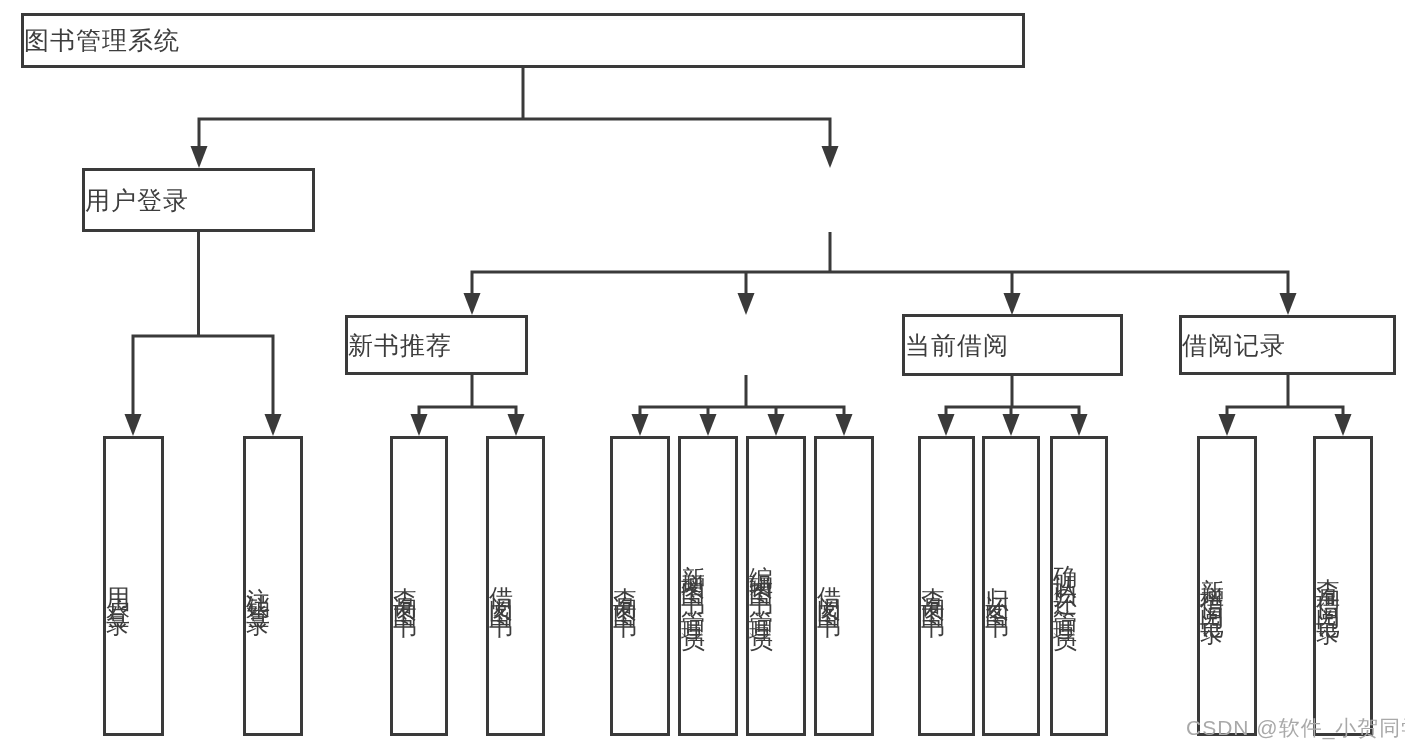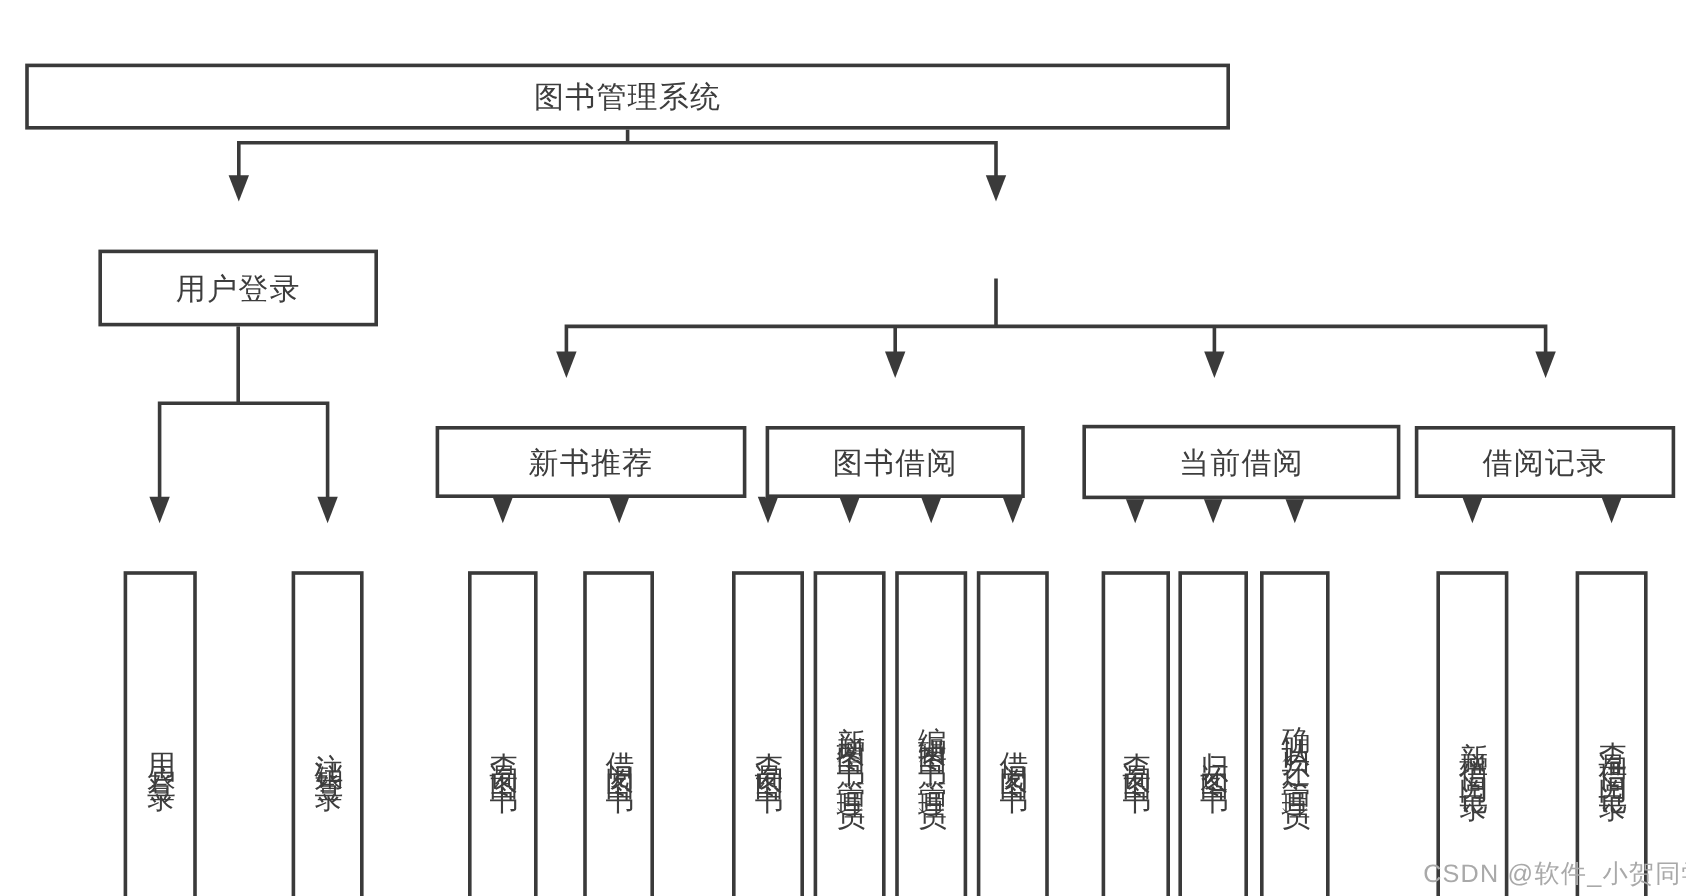--- a/index.html
+++ b/index.html
@@ -13,23 +13,21 @@
   .connectors{
     position:absolute;left:0;top:0;width:1405px;height:747px;
   }
   .node{
     position:absolute;
     box-sizing:border-box;
     border:3px solid #3a3a3a;
     background:#ffffff;
     display:flex;
     align-items:center;
-    justify-content:center;
     color:#3d3d3d;
-    margin-top:40px;
   }
   .node.h span{
     font-size:25px;
     letter-spacing:1px;
     white-space:nowrap;
   }
   .node.v span{
     writing-mode:vertical-rl;
     text-orientation:mixed;
     font-size:24px;
@@ -100,27 +98,24 @@
   </svg>
 
   <div class="node h" style="left:21px;top:13px;width:1004px;height:55px">
     <span>图书管理系统</span>
   </div>
 
   <div class="node h" style="left:82px;top:168px;width:233px;height:64px">
     <span>用户登录</span>
   </div>
 
-  <div class="node h" style="left:363px;top:315px;width:259px;height:60px">
+  <div class="node h" style="left:345px;top:315px;width:183px;height:60px">
     <span>新书推荐</span>
   </div>
-  <div class="node h" style="left:638px;top:315px;width:216px;height:60px">
-    <span>图书借阅</span>
-  </div>
-  <div class="node h" style="left:902px;top:314px;width:265px;height:62px">
+  <div class="node h" style="left:902px;top:314px;width:221px;height:62px">
     <span>当前借阅</span>
   </div>
   <div class="node h" style="left:1179px;top:315px;width:217px;height:60px">
     <span>借阅记录</span>
   </div>
 
   <div class="node v" style="left:103px;top:436px;width:61px;height:300px">
     <span>用户登录</span>
   </div>
   <div class="node v" style="left:243px;top:436px;width:60px;height:300px">

